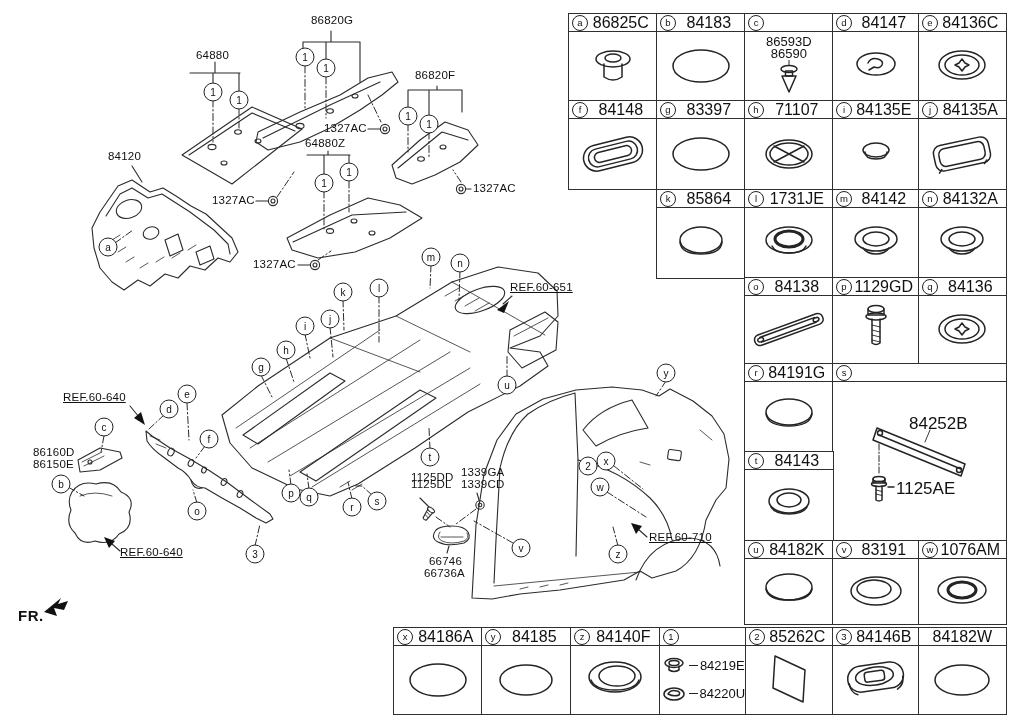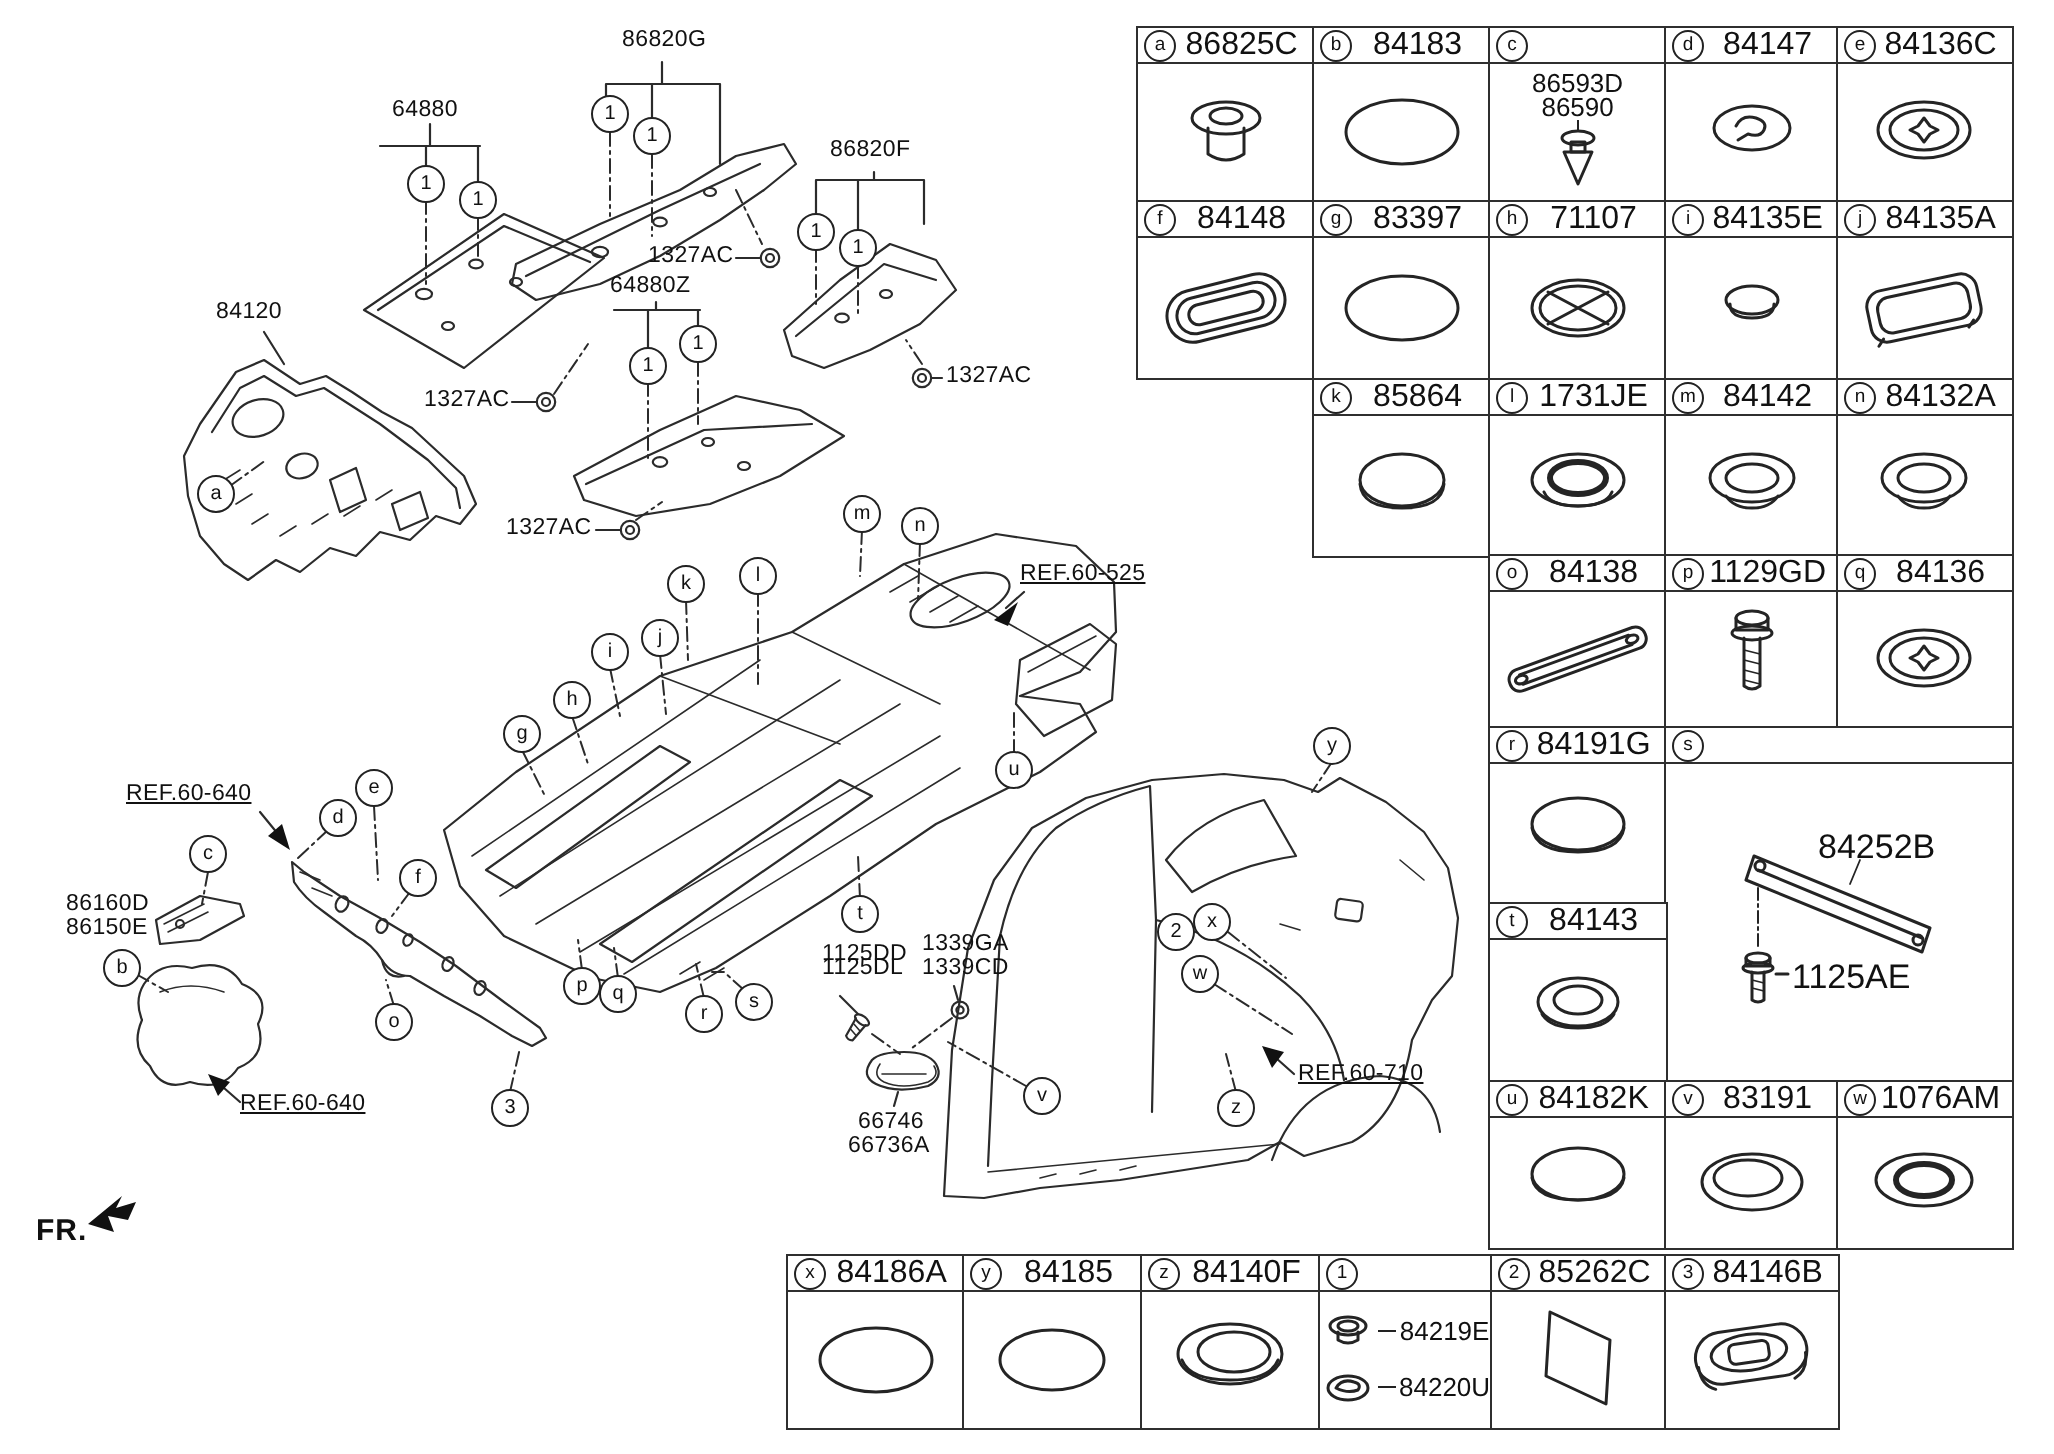--- a/index.html
+++ b/index.html
@@ -213,21 +213,21 @@
 
   <div class="lbl" style="left:196px;top:49px">64880</div>
   <div class="lbl" style="left:311px;top:14px">86820G</div>
   <div class="lbl" style="left:415px;top:69px">86820F</div>
   <div class="lbl" style="left:108px;top:150px">84120</div>
   <div class="lbl" style="left:305px;top:137px">64880Z</div>
   <div class="lbl" style="left:324px;top:122px">1327AC</div>
   <div class="lbl" style="left:212px;top:194px">1327AC</div>
   <div class="lbl" style="left:253px;top:258px">1327AC</div>
   <div class="lbl" style="left:473px;top:182px">1327AC</div>
-  <div class="lbl ref" style="left:510px;top:281px">REF.60-525</div>
+  <div class="lbl ref" style="left:510px;top:281px">REF.60-651</div>
   <div class="lbl ref" style="left:63px;top:391px">REF.60-640</div>
   <div class="lbl ref" style="left:120px;top:546px">REF.60-640</div>
   <div class="lbl ref" style="left:649px;top:531px">REF.60-710</div>
   <div class="lbl" style="left:33px;top:446px">86160D</div>
   <div class="lbl" style="left:33px;top:458px">86150E</div>
   <div class="lbl" style="left:429px;top:555px">66746</div>
   <div class="lbl" style="left:424px;top:567px">66736A</div>
   <div class="lbl" style="left:411px;top:471px">1125DD</div>
   <div class="lbl" style="left:411px;top:478px">1125DL</div>
   <div class="lbl" style="left:461px;top:466px">1339GA</div>
@@ -670,14 +670,24 @@
         <svg width="84" height="64" viewBox="0 0 84 64">
           <g transform="rotate(-8 42 32)">
             <rect x="14" y="16" width="56" height="26" rx="13"></rect>
             <ellipse cx="41" cy="28" rx="19" ry="9"></ellipse>
             <rect x="31" y="23" width="20" height="10" rx="3"></rect>
             <path d="M15,32 q0,9 7,12 M69,32 q0,9 -7,12"></path>
           </g>
         </svg>
       </div>
   </div>
+  <div class="cell" style="left:918px;top:627px;width:88.6px;height:87.6px">
+    <div class="hdr">
+        <span class="code">84182W</span>
+      </div>
+    <div class="body">
+        <svg width="84" height="64" viewBox="0 0 84 64">
+          <ellipse cx="42" cy="32" rx="27" ry="15"></ellipse>
+        </svg>
+      </div>
+  </div>
 
 </div>
 
 </body></html>

